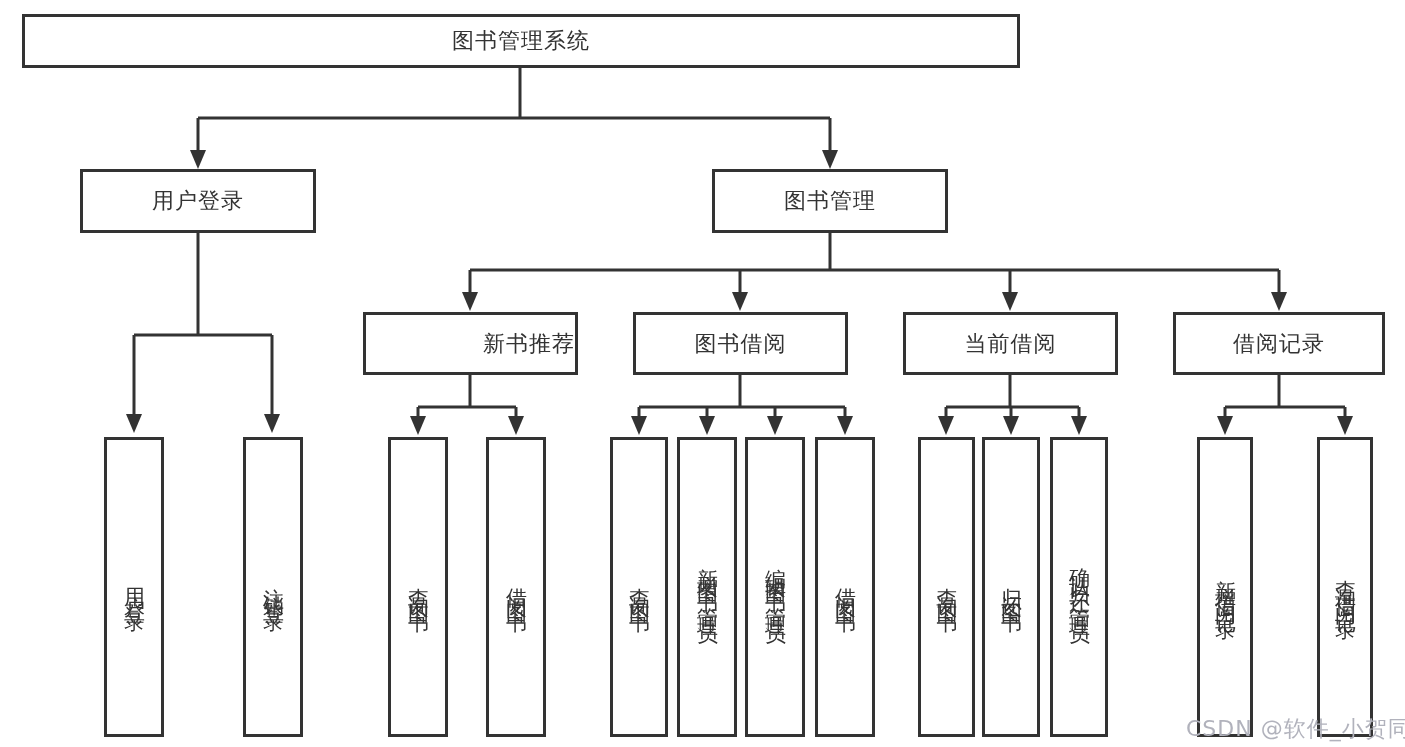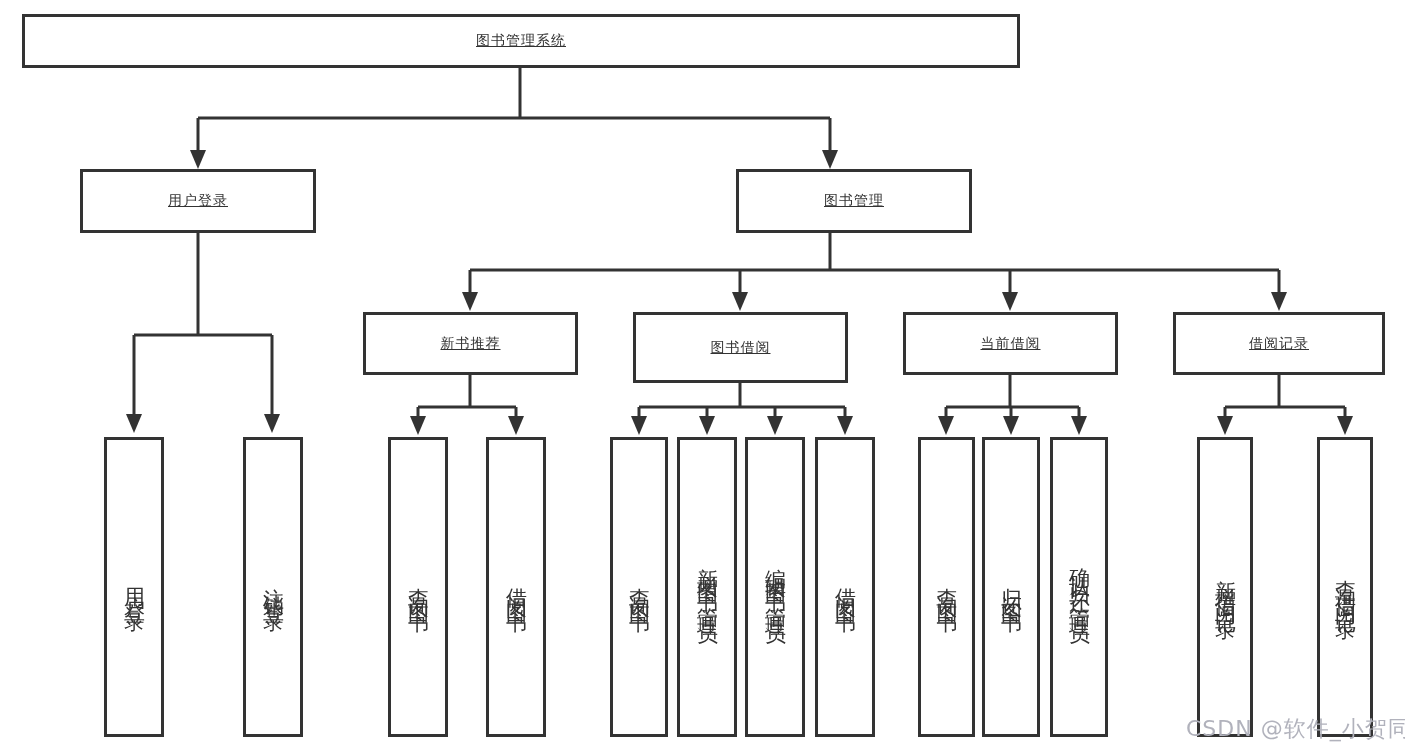--- a/index.html
+++ b/index.html
@@ -21,24 +21,23 @@
     position:absolute;
     box-sizing:border-box;
     border:3px solid #333333;
     background:#ffffff;
     display:flex;
     align-items:center;
     justify-content:center;
     color:#333333;
   }
   .h-label{
-    font-size:14px;
+    font-size:22px;
     letter-spacing:1px;
     white-space:nowrap;
-    text-decoration:underline;
   }
   .v-label{
     writing-mode:vertical-rl;
     text-orientation:mixed;
     font-size:21px;
     letter-spacing:8px;
     line-height:1.1;
     white-space:nowrap;
   }
   #watermark{
@@ -129,28 +128,28 @@
     </g>
   </svg>
 
   <div class="box" style="left:22px;top:14px;width:998px;height:54px;">
     <span class="h-label">图书管理系统</span>
   </div>
 
   <div class="box" style="left:80px;top:169px;width:236px;height:64px;">
     <span class="h-label">用户登录</span>
   </div>
-  <div class="box" style="left:712px;top:169px;width:236px;height:64px;margin-left:24px;">
+  <div class="box" style="left:712px;top:169px;width:236px;height:64px;">
     <span class="h-label">图书管理</span>
   </div>
 
-  <div class="box" style="left:363px;top:312px;width:215px;height:63px;">
+  <div class="box" style="left:363px;top:312px;width:215px;height:63px;justify-content:flex-end;">
     <span class="h-label">新书推荐</span>
   </div>
-  <div class="box" style="left:633px;top:312px;width:215px;height:71px;">
+  <div class="box" style="left:633px;top:312px;width:215px;height:63px;">
     <span class="h-label">图书借阅</span>
   </div>
   <div class="box" style="left:903px;top:312px;width:215px;height:63px;align-items:center;">
     <span class="h-label">当前借阅</span>
   </div>
   <div class="box" style="left:1173px;top:312px;width:212px;height:63px;">
     <span class="h-label">借阅记录</span>
   </div>
 
   <div class="box" style="left:104px;top:437px;width:60px;height:300px;">

